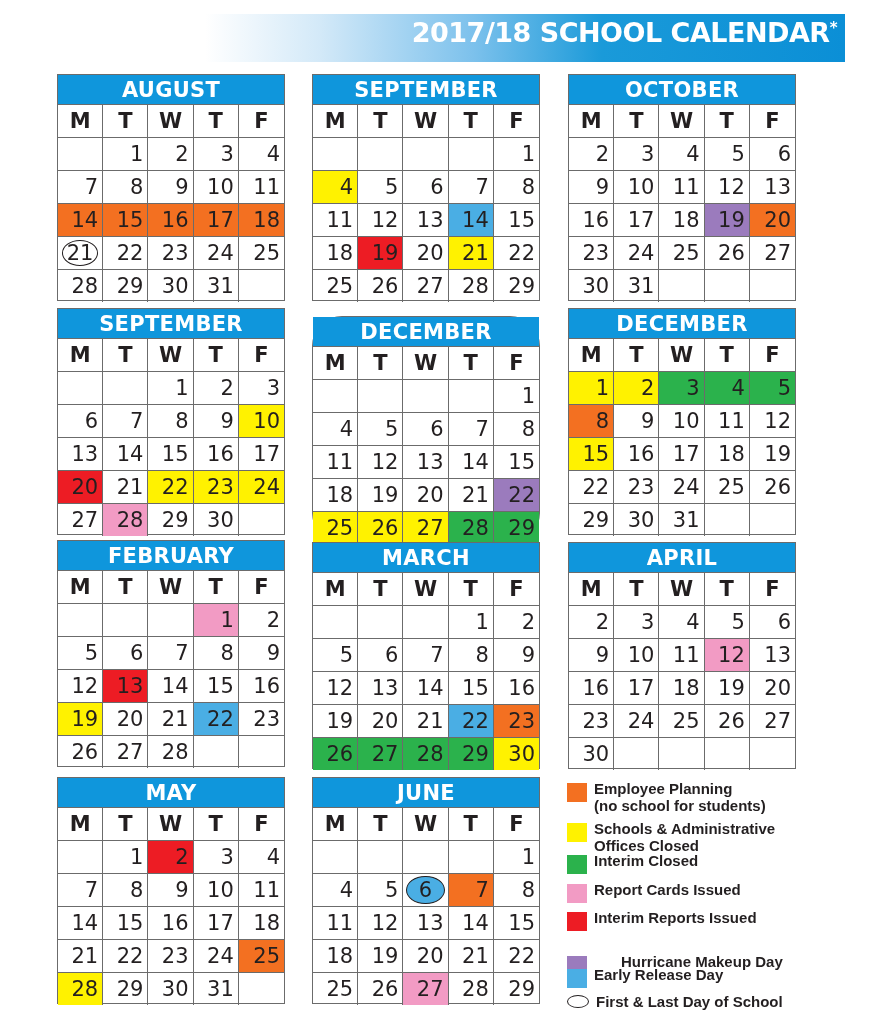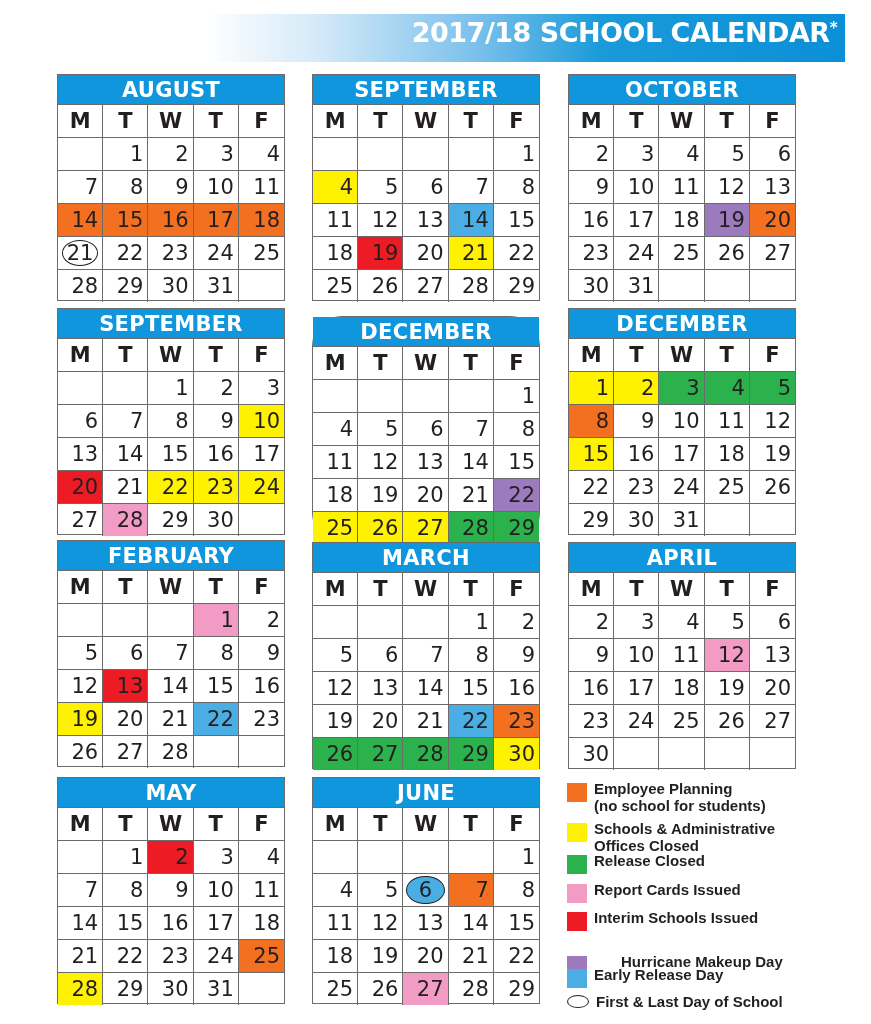--- a/index.html
+++ b/index.html
@@ -472,29 +472,29 @@
     <div class="legend-item" style="top: 0px;">
       <div class="swatch" style="background: rgb(243, 112, 33);"></div>
       <div class="legend-label">Employee Planning<br>(no school for students)</div>
     </div>
     <div class="legend-item" style="top: 40px;">
       <div class="swatch" style="background: rgb(255, 242, 0);"></div>
       <div class="legend-label">Schools &amp; Administrative<br>Offices Closed</div>
     </div>
     <div class="legend-item" style="top: 72px;">
       <div class="swatch" style="background: rgb(43, 178, 76);"></div>
-      <div class="legend-label">Release Closed</div>
+      <div class="legend-label">Interim Closed</div>
     </div>
     <div class="legend-item" style="top: 101px;">
       <div class="swatch" style="background: rgb(242, 155, 196);"></div>
       <div class="legend-label">Report Cards Issued</div>
     </div>
     <div class="legend-item" style="top: 129px;">
       <div class="swatch" style="background: rgb(237, 28, 36);"></div>
-      <div class="legend-label">Interim Schools Issued</div>
+      <div class="legend-label">Interim Reports Issued</div>
     </div>
     <div class="legend-item" style="top: 173px; gap: 27px;">
       <div class="swatch" style="background: rgb(155, 123, 189);"></div>
       <div class="legend-label">Hurricane Makeup Day</div>
     </div>
     <div class="legend-item" style="top: 186px;">
       <div class="swatch" style="background: rgb(74, 174, 228);"></div>
       <div class="legend-label">Early Release Day</div>
     </div>
     <div class="legend-item" style="top: 213px;">

